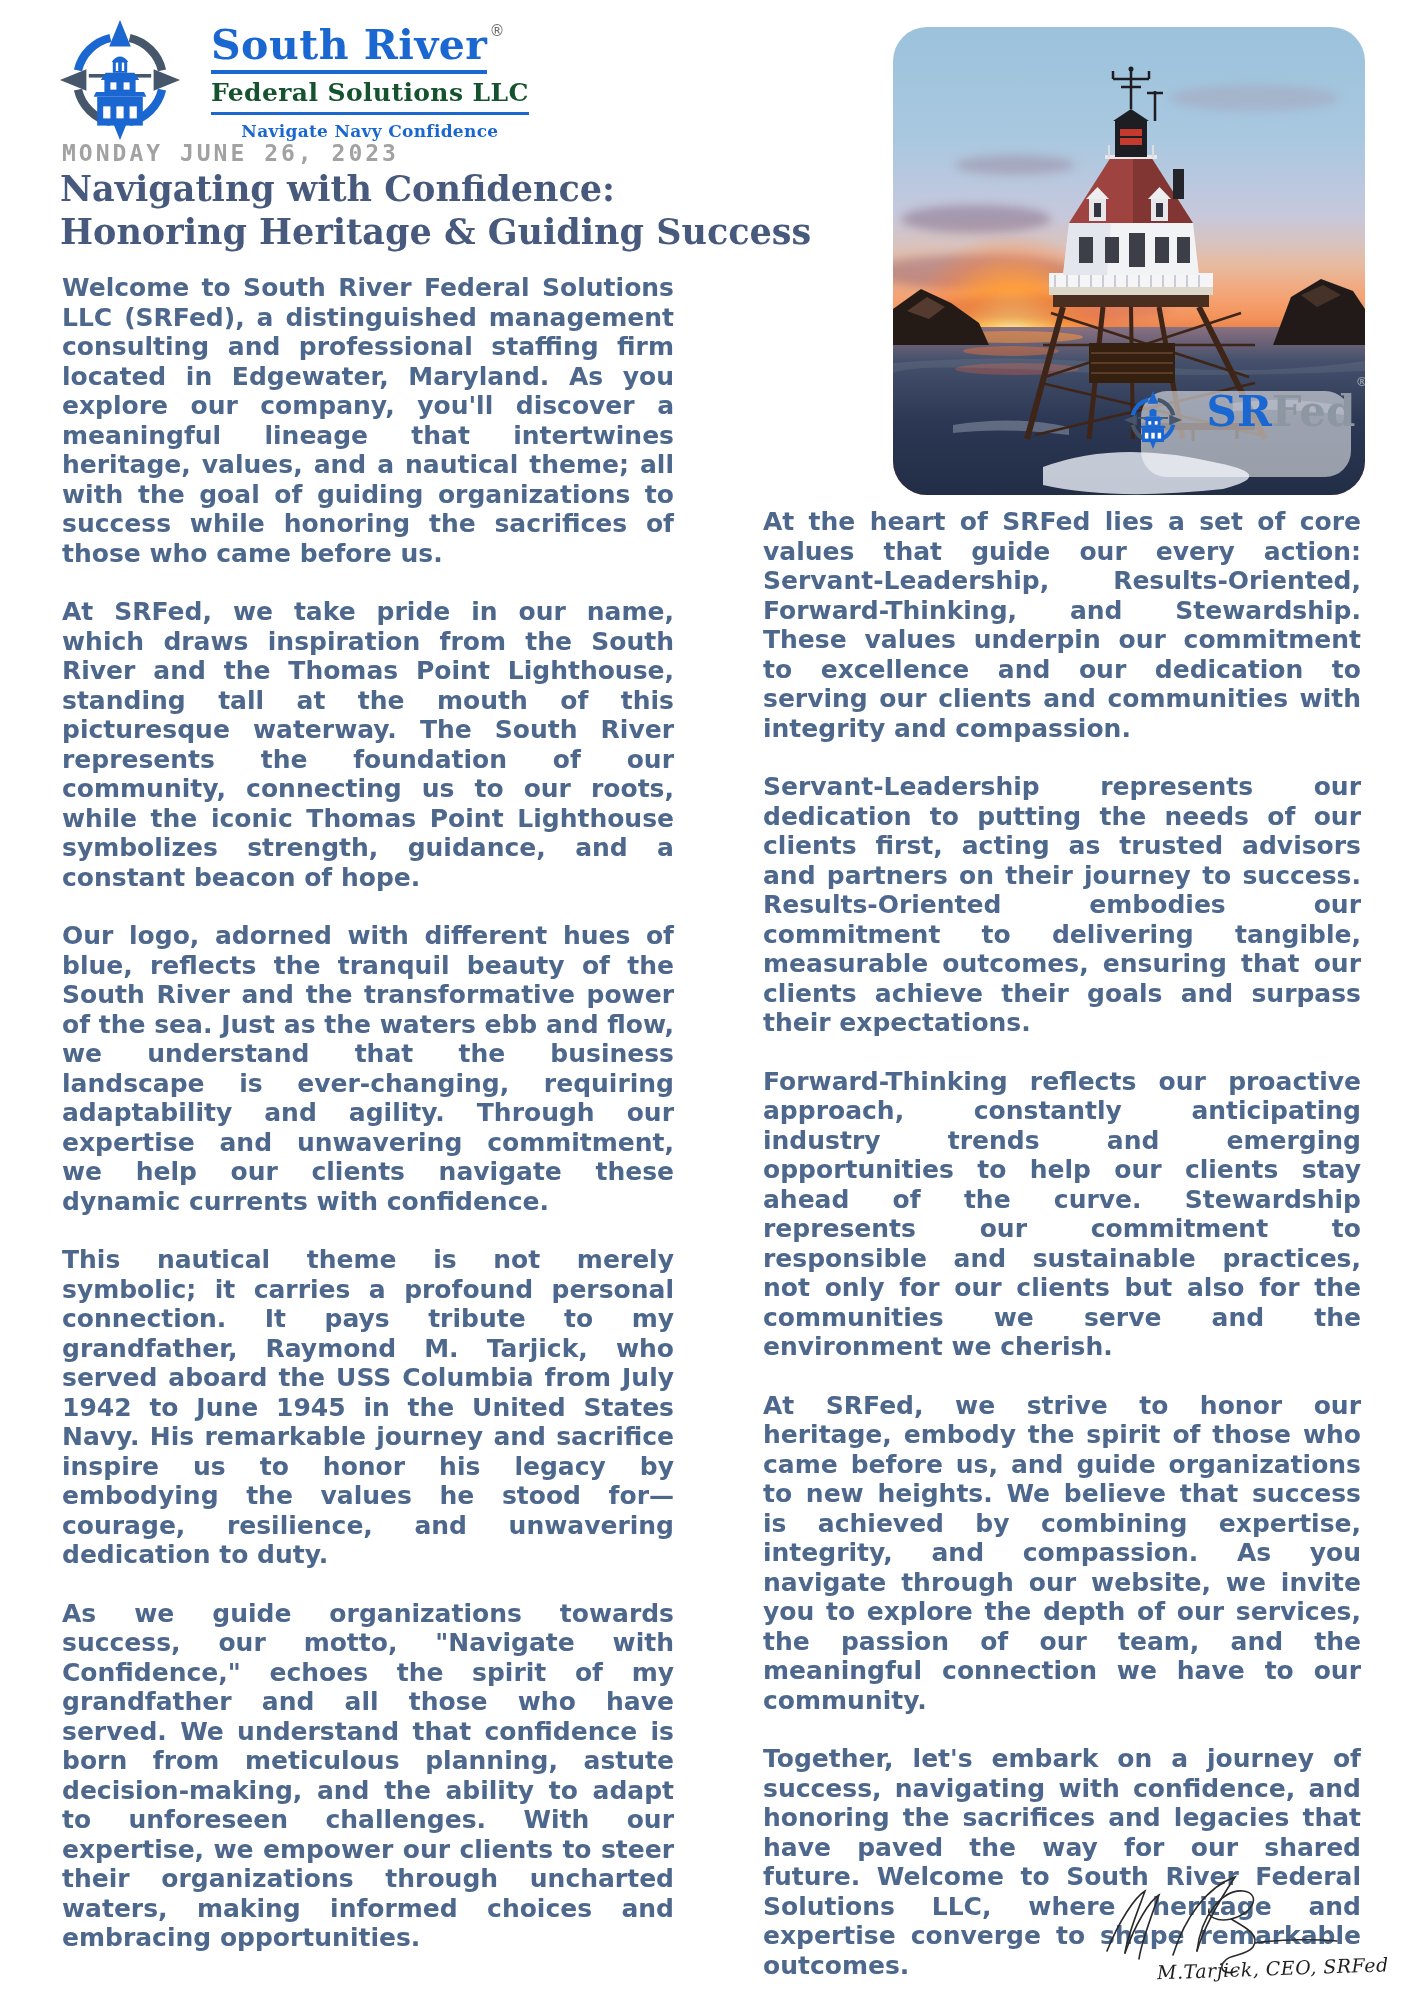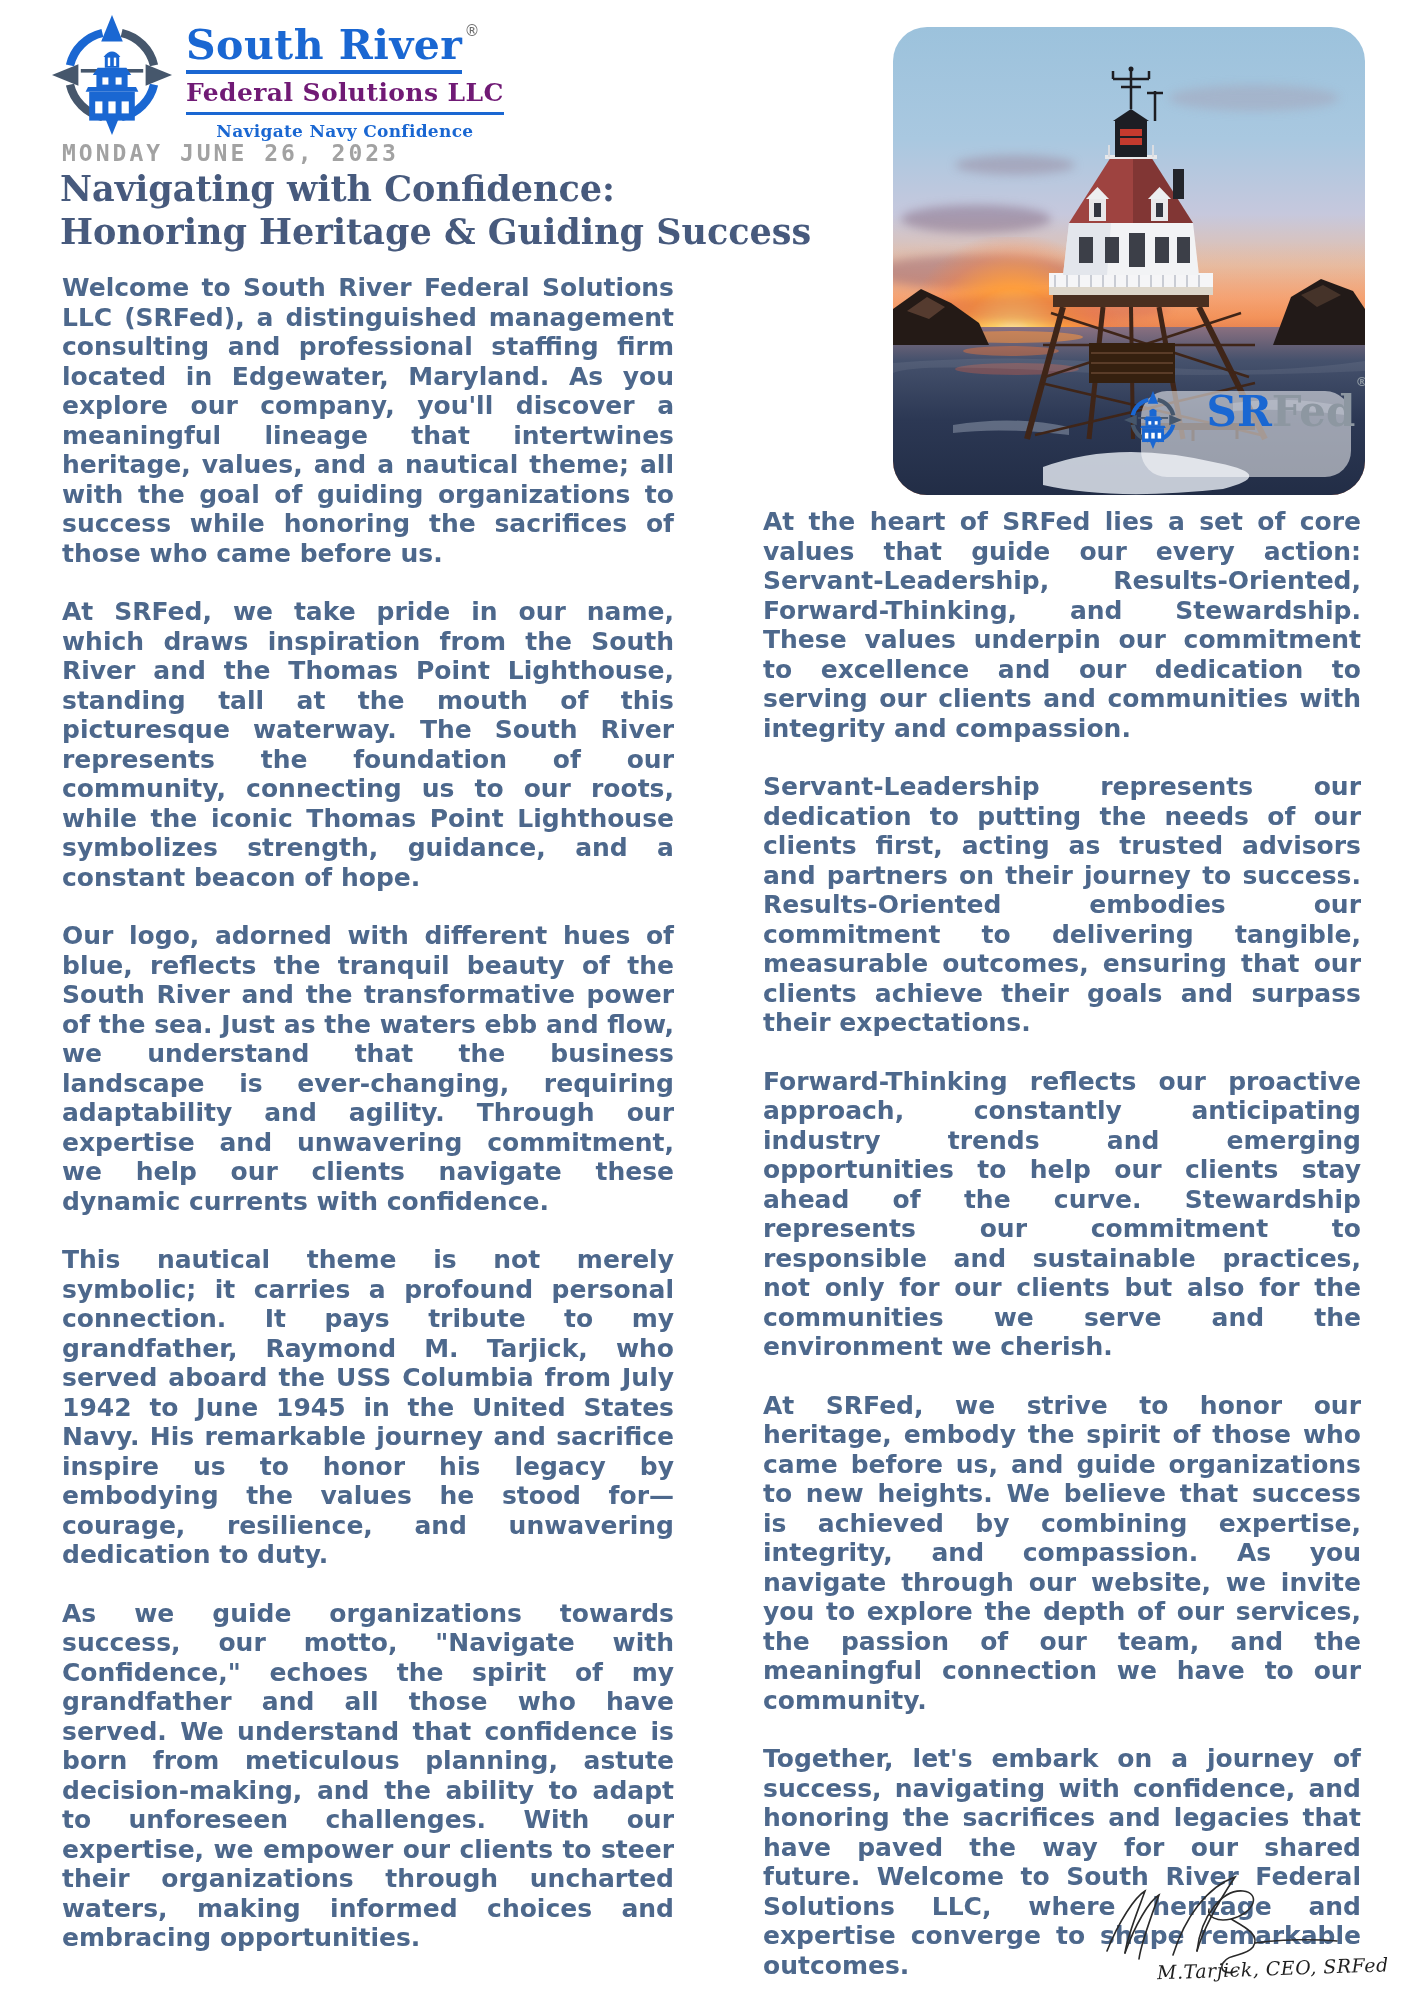--- a/index.html
+++ b/index.html
@@ -1,25 +1,25 @@
 <!DOCTYPE html>
 <html><head>
 <meta charset="utf-8">
 <style>
   html,body{margin:0;padding:0;background:#ffffff;}
   body{width:1414px;height:2000px;position:relative;overflow:hidden;font-family:"DejaVu Sans",sans-serif;}
   .page{position:absolute;inset:0;background:#fff;}
 
   
-  .brand{position:absolute;left:52px;top:8px;display:flex;align-items:center;}
+  .brand{position:absolute;left:60px;top:8px;display:flex;align-items:flex-end;gap:17px;}
   .brand-logo{width:120px;height:122px;flex:0 0 auto;}
   .brand-text{margin-left:14px;padding-top:16px;}
   .brand-title{font-family:"DejaVu Serif",serif;font-weight:bold;font-size:41px;line-height:1.05;color:#1a67d2;letter-spacing:.5px;border-bottom:4px solid #1a67d2;padding-bottom:3px;display:inline-block;}
   .brand-reg{font-size:15px;color:#6c6c6c;vertical-align:top;position:relative;top:-2px;margin-left:2px;}
-  .brand-subtitle{font-family:"DejaVu Serif",serif;font-weight:bold;font-size:25px;color:#701a75;margin-top:4px;padding-bottom:5px;border-bottom:3px solid #1a67d2;letter-spacing:.4px;}
+  .brand-subtitle{font-family:"DejaVu Serif",serif;font-weight:bold;font-size:25px;color:#14532d;margin-top:4px;padding-bottom:5px;border-bottom:3px solid #1a67d2;letter-spacing:.4px;}
   .brand-tagline{font-family:"DejaVu Serif",serif;font-weight:bold;font-size:17px;color:#1a67d2;text-align:center;margin-top:6px;letter-spacing:.3px;}
 
   .article-date{position:absolute;left:62px;top:140px;font-family:"DejaVu Sans Mono",monospace;font-weight:bold;font-size:23px;letter-spacing:3px;color:#a2a2a2;}
   .article-title{position:absolute;left:60px;top:168px;font-family:"DejaVu Serif",serif;font-weight:bold;font-size:35px;line-height:1.22;color:#475a7d;margin:0;}
 
   
   .photo{position:absolute;left:893px;top:27px;width:472px;height:468px;border-radius:34px;overflow:hidden;margin:0;}
   .sky{position:absolute;inset:0;background:linear-gradient(180deg,#9cc2dc 0%,#a9c8e0 24%,#c6c8dd 40%,#e5bfa8 51%,#f2a87e 58%,#ef9663 62%,#df8155 64.5%);}
   .glow-band{position:absolute;left:0;right:0;top:215px;height:95px;background:linear-gradient(180deg,rgba(255,150,80,0) 0%,rgba(255,140,70,.35) 100%);}
   .sun{position:absolute;left:15px;top:210px;width:210px;height:210px;background:radial-gradient(circle,#fffbe0 0%,#ffd769 16%,#ff9f3c 36%,rgba(255,130,60,.35) 58%,rgba(255,130,60,0) 74%);}

